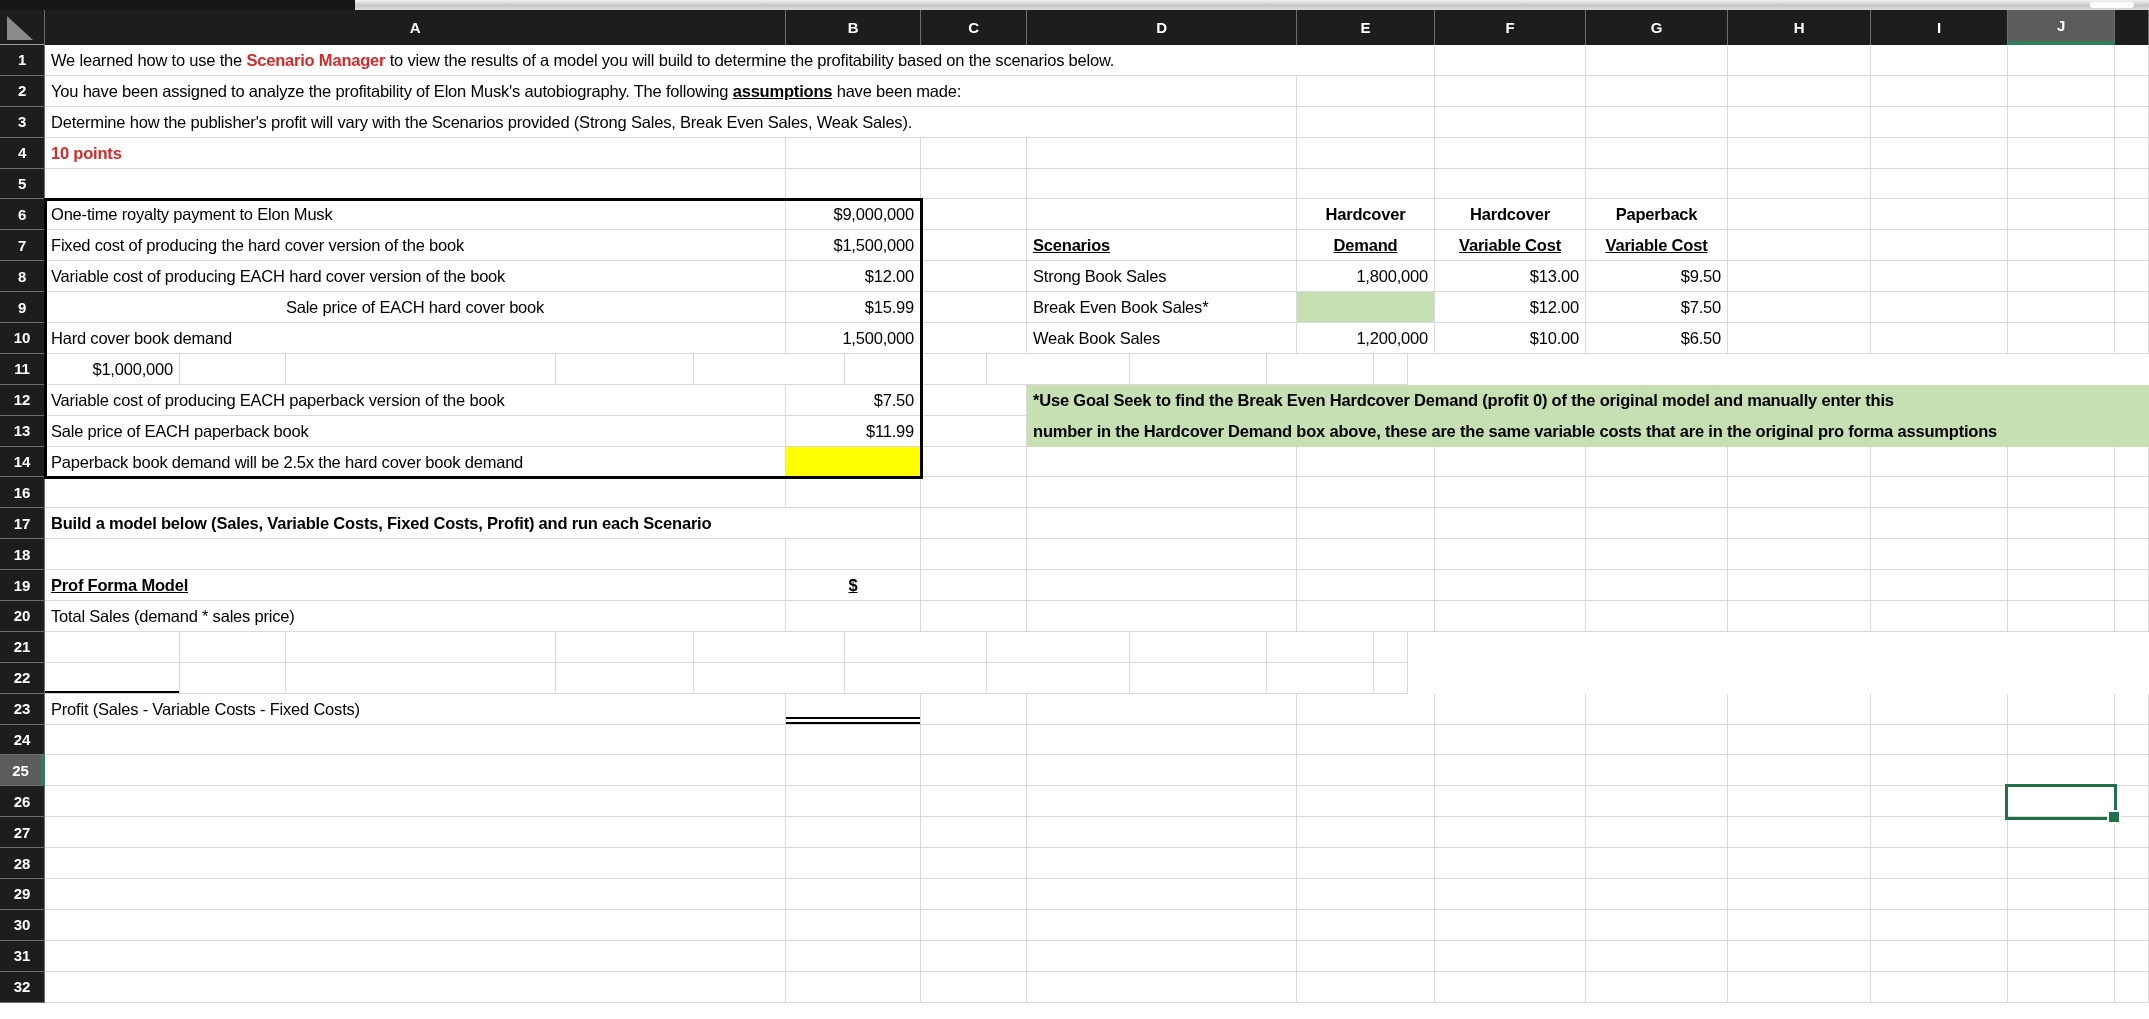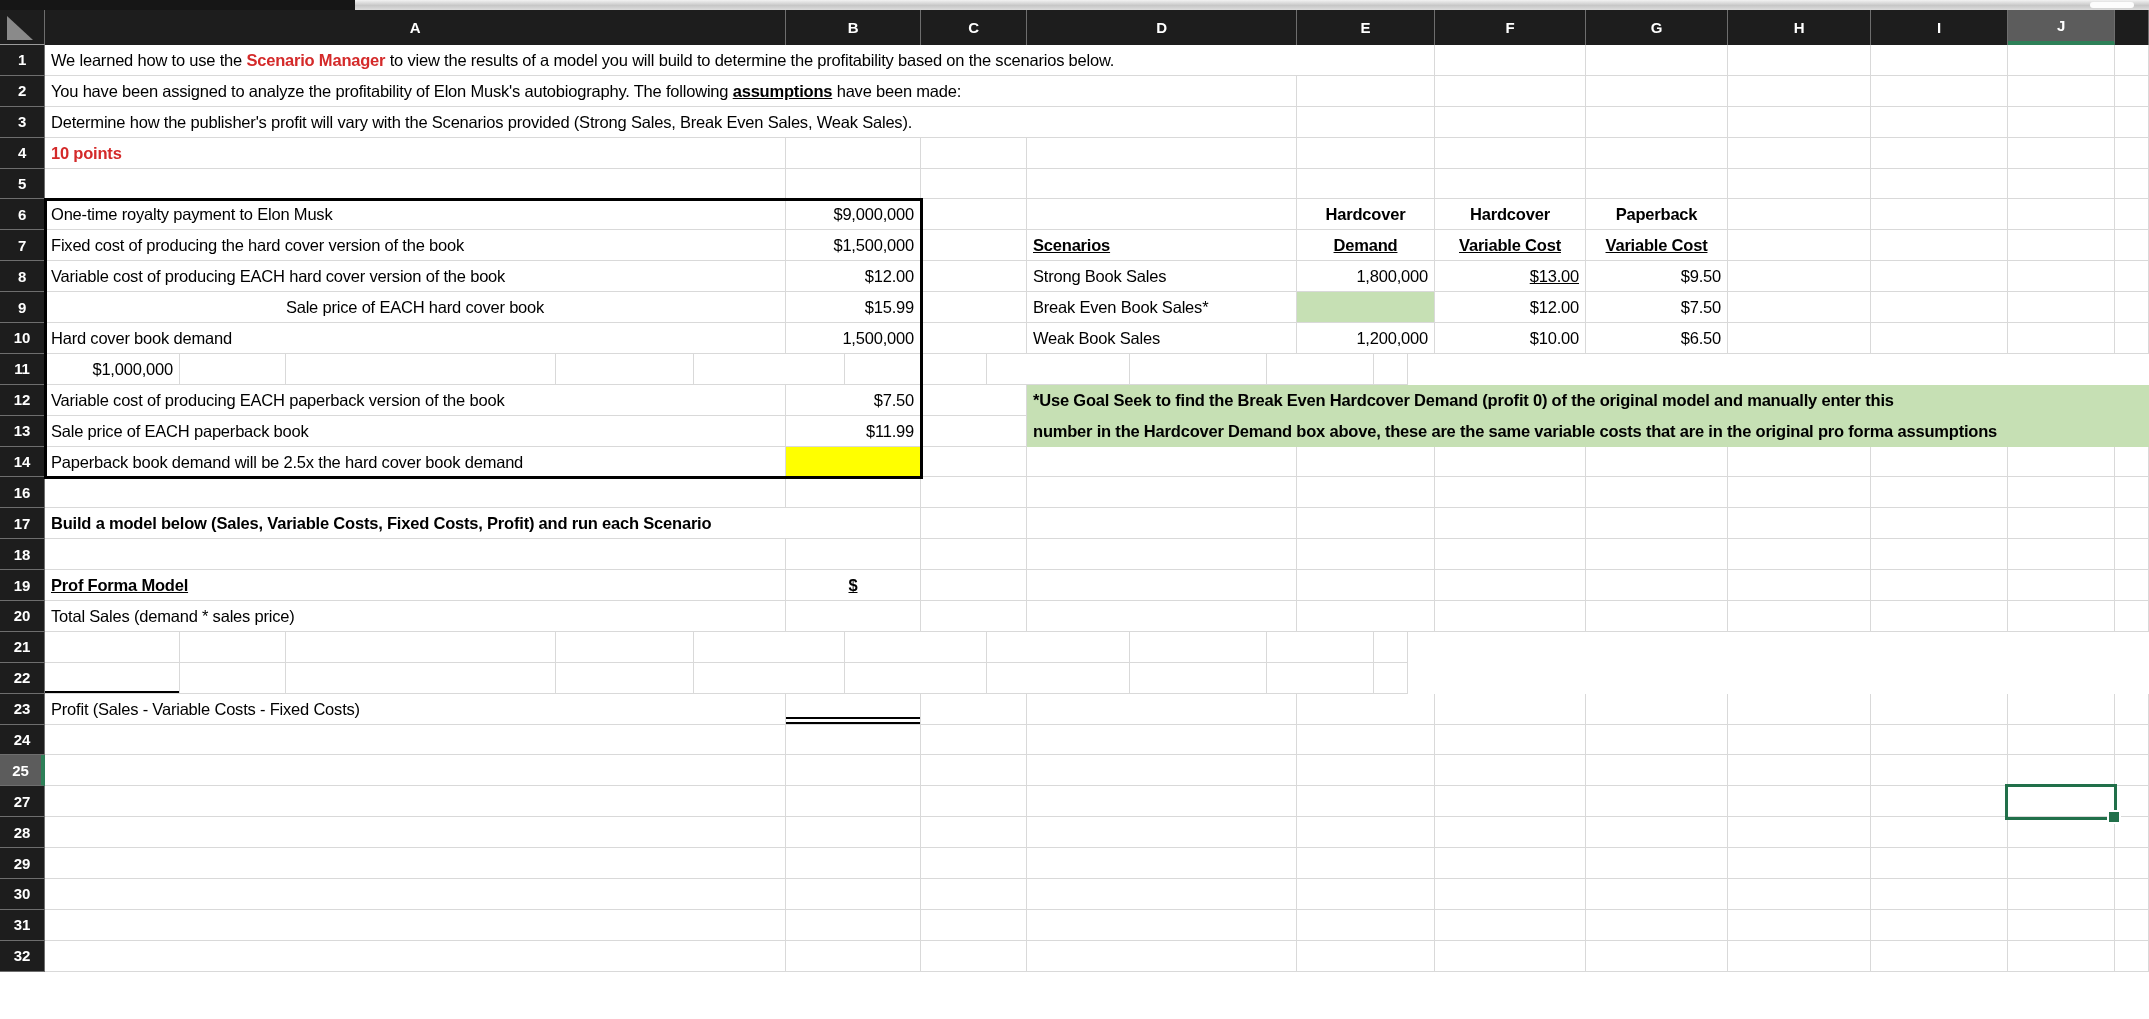--- a/index.html
+++ b/index.html
@@ -162,21 +162,21 @@
         <div class="cell" style="width: 107px;"></div>
         <div class="cell" style="width: 34px;"></div>
       </div>
       <div class="grow">
         <div class="rhd">8</div>
         <div class="cell" style="width: 741px;">Variable cost of producing EACH hard cover version of the book</div>
         <div class="cell al-right" style="width: 135px;">$12.00</div>
         <div class="cell" style="width: 106px;"></div>
         <div class="cell" style="width: 270px;">Strong Book Sales</div>
         <div class="cell al-right" style="width: 138px;">1,800,000</div>
-        <div class="cell al-right" style="width: 151px; text-decoration: underline;">$13.00</div>
+        <div class="cell al-right" style="width: 151px;">$13.00</div>
         <div class="cell al-right" style="width: 142px;">$9.50</div>
         <div class="cell" style="width: 143px;"></div>
         <div class="cell" style="width: 137px;"></div>
         <div class="cell" style="width: 107px;"></div>
         <div class="cell" style="width: 34px;"></div>
       </div>
       <div class="grow">
         <div class="rhd">9</div>
         <div class="cell" style="width: 741px; text-align: center;">Sale price of EACH hard cover book</div>
         <div class="cell al-right" style="width: 135px;">$15.99</div>
@@ -390,20 +390,34 @@
         <div class="cell" style="width: 270px;"></div>
         <div class="cell" style="width: 138px;"></div>
         <div class="cell" style="width: 151px;"></div>
         <div class="cell" style="width: 142px;"></div>
         <div class="cell" style="width: 143px;"></div>
         <div class="cell" style="width: 137px;"></div>
         <div class="cell" style="width: 107px;"></div>
         <div class="cell" style="width: 34px;"></div>
       </div>
       <div class="grow">
+        <div class="rhd">26</div>
+        <div class="cell" style="width: 741px;"></div>
+        <div class="cell" style="width: 135px;"></div>
+        <div class="cell" style="width: 106px;"></div>
+        <div class="cell" style="width: 270px;"></div>
+        <div class="cell" style="width: 138px;"></div>
+        <div class="cell" style="width: 151px;"></div>
+        <div class="cell" style="width: 142px;"></div>
+        <div class="cell" style="width: 143px;"></div>
+        <div class="cell" style="width: 137px;"></div>
+        <div class="cell" style="width: 107px;"></div>
+        <div class="cell" style="width: 34px;"></div>
+      </div>
+      <div class="grow">
         <div class="rhd">27</div>
         <div class="cell" style="width: 741px;"></div>
         <div class="cell" style="width: 135px;"></div>
         <div class="cell" style="width: 106px;"></div>
         <div class="cell" style="width: 270px;"></div>
         <div class="cell" style="width: 138px;"></div>
         <div class="cell" style="width: 151px;"></div>
         <div class="cell" style="width: 142px;"></div>
         <div class="cell" style="width: 143px;"></div>
         <div class="cell" style="width: 137px;"></div>

